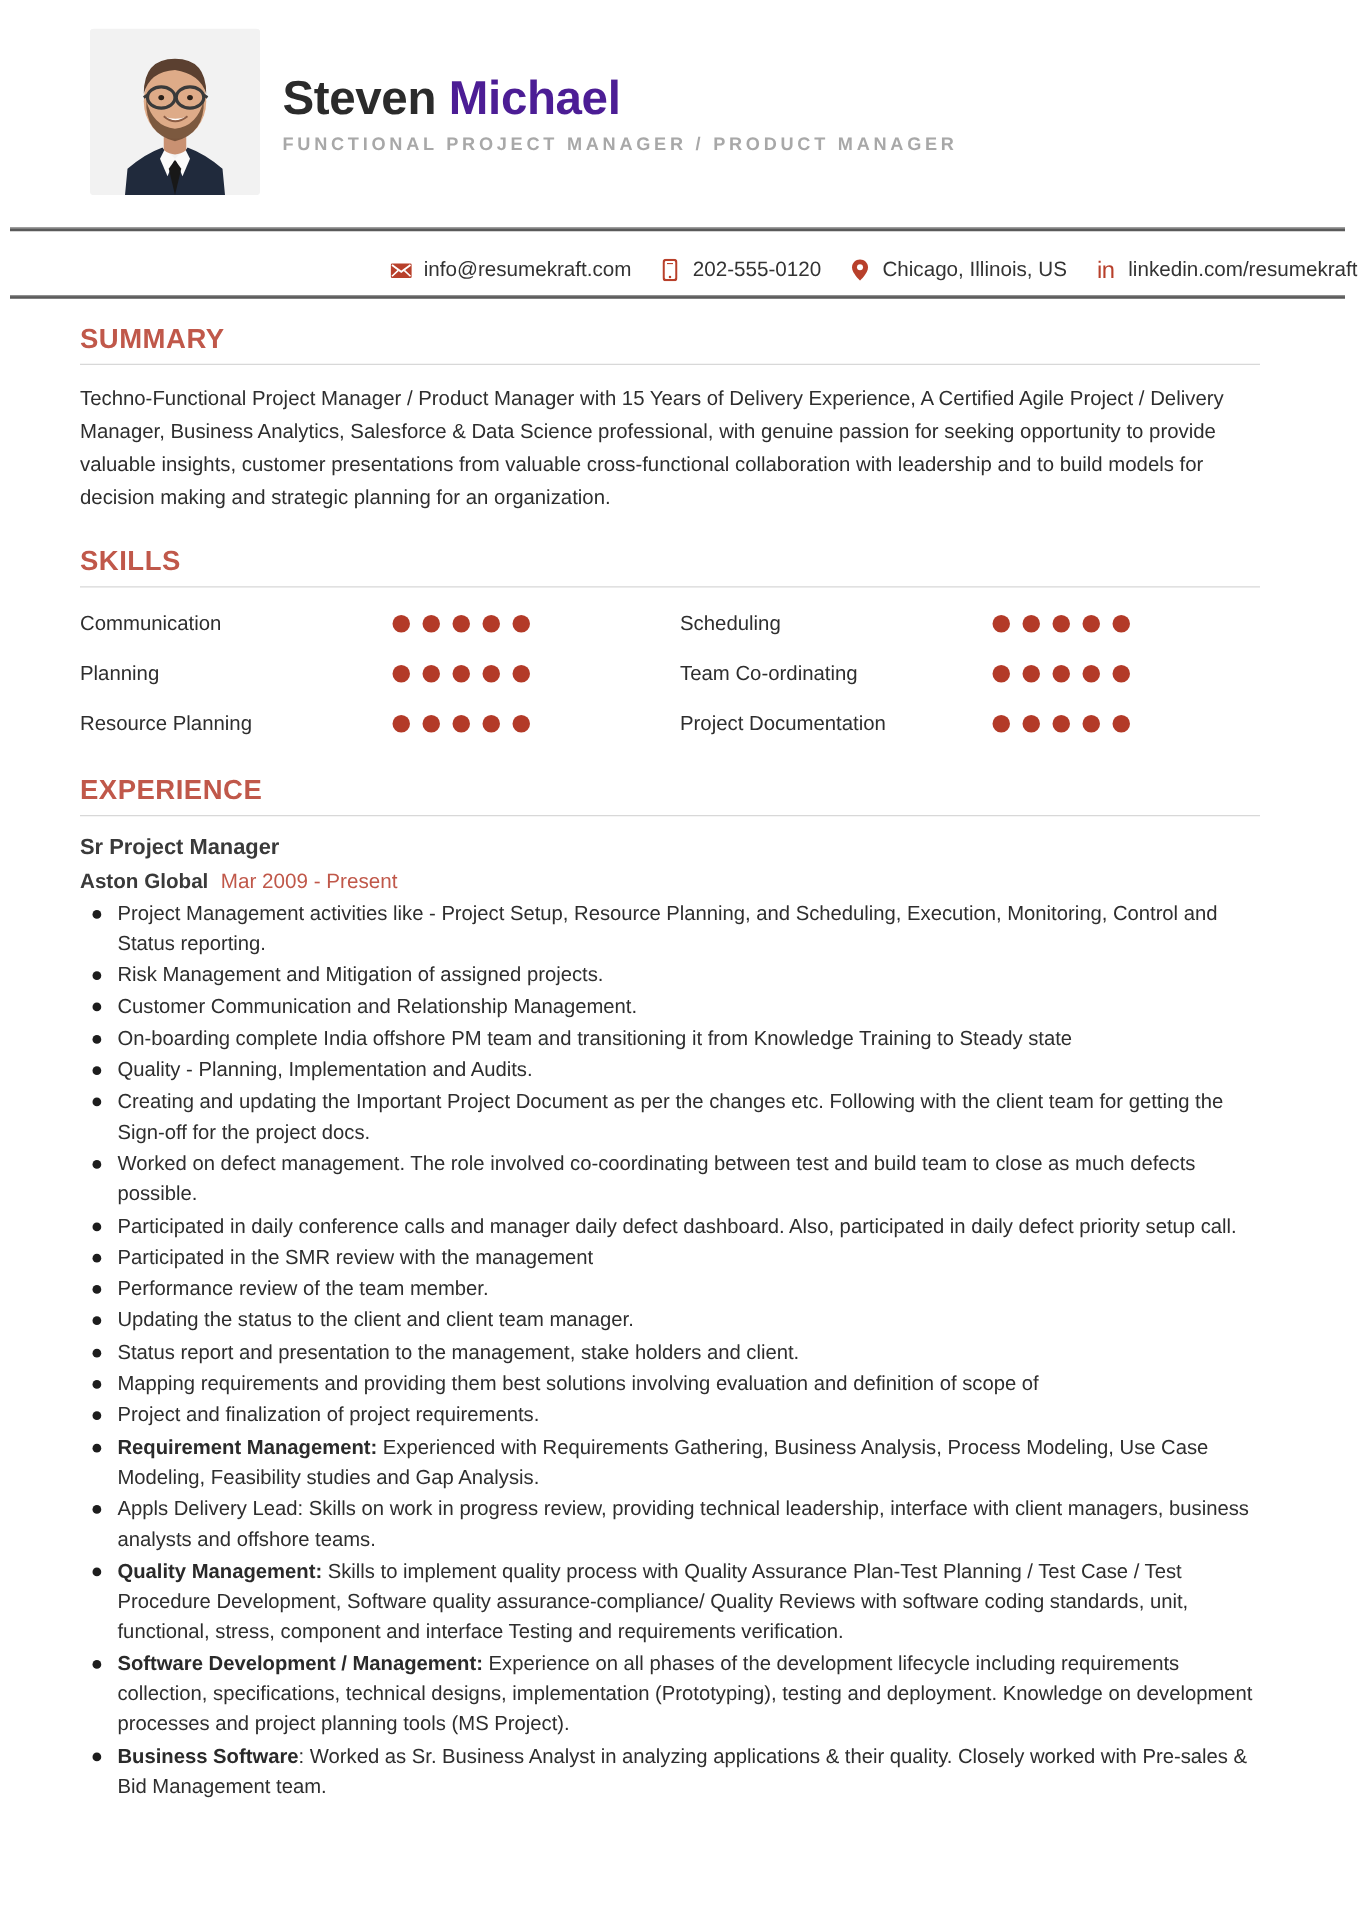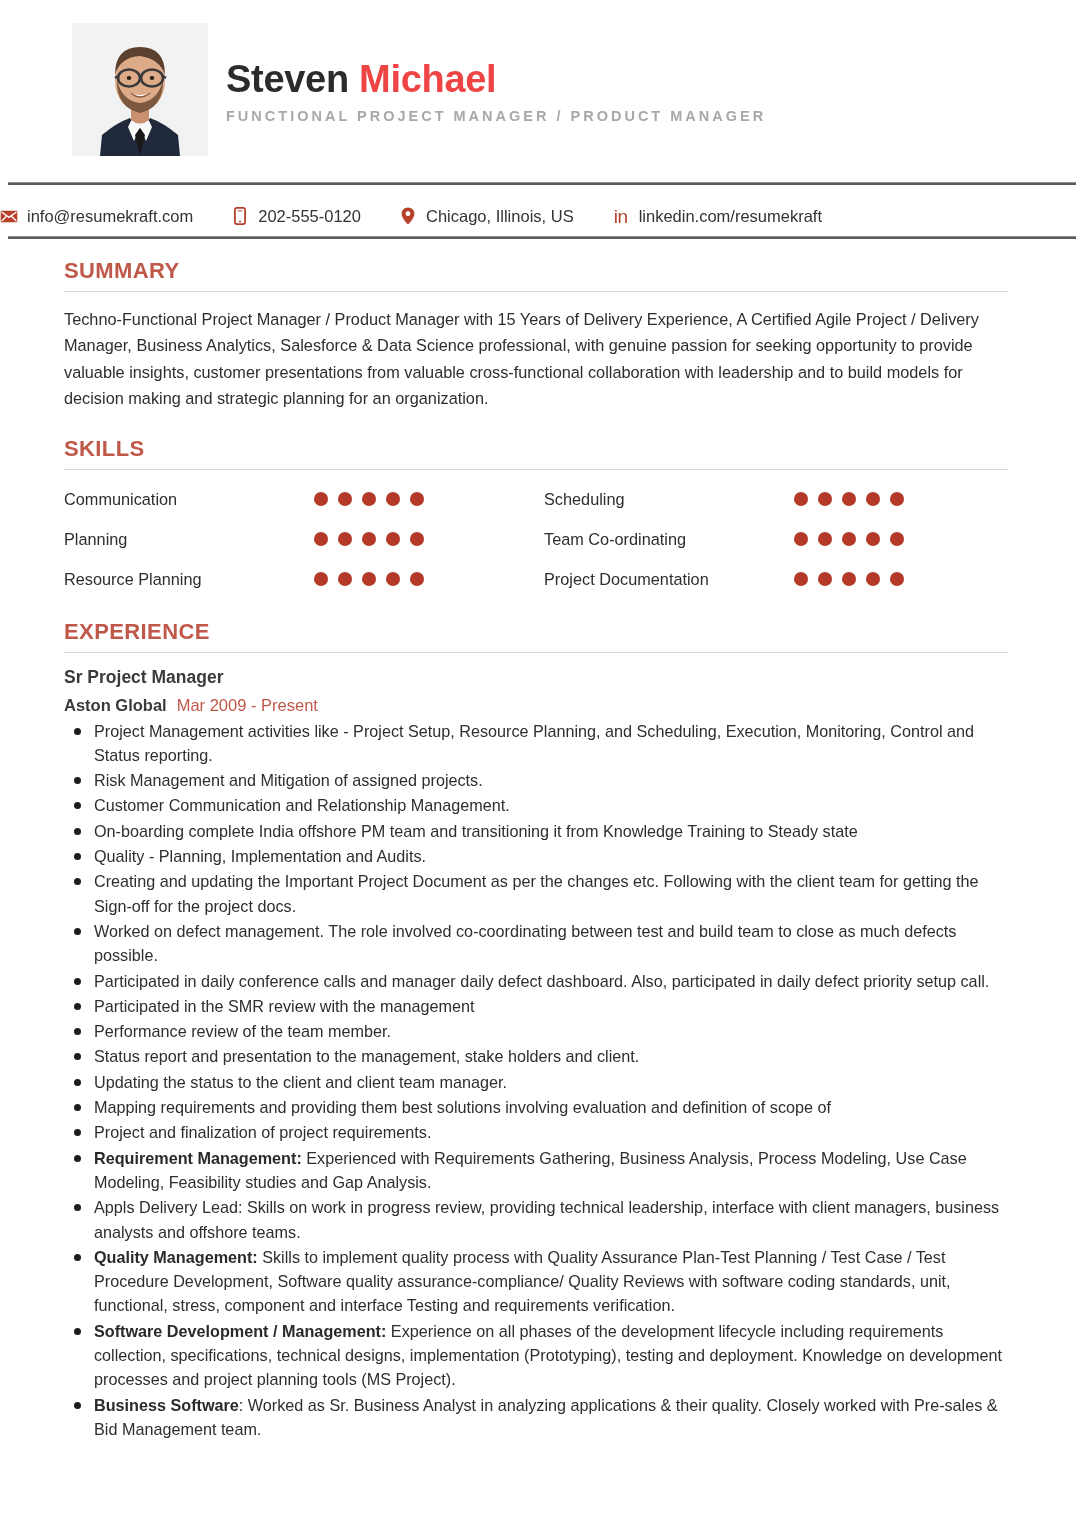--- a/index.html
+++ b/index.html
@@ -46,21 +46,21 @@
     padding-top: 4px;
   }
   .name-line {
     font-size: 38px;
     font-weight: 600;
     letter-spacing: -0.3px;
     line-height: 1.12;
     white-space: nowrap;
   }
   .name-first { color: #2b2b2b; }
-  .name-last  { color: #ef4444; text-align: center; }
+  .name-last  { color: #4c1d95; text-align: center; }
   .job-subtitle {
     margin-top: 7px;
     font-size: 14.5px;
     font-weight: 600;
     letter-spacing: 3.0px;
     color: #a8a8a8;
     white-space: nowrap;
   }
 
   
@@ -77,22 +77,22 @@
   .rule-bottom { top: 236px; }
 
   .contact-bar {
     position: absolute;
     top: 186px;
     left: 0;
     width: 1086px;
     height: 60px;
     display: flex;
     align-items: center;
-    justify-content: flex-start;
-    gap: 38px;
+    justify-content: flex-end;
+    gap: 22px;
   }
   .contact-item {
     display: flex;
     align-items: center;
     gap: 9px;
     font-size: 16.5px;
     color: #333333;
     white-space: nowrap;
   }
   .contact-item .ic {
@@ -391,22 +391,22 @@
               <li><span>Project Management activities like - Project Setup, Resource Planning, and Scheduling, Execution, Monitoring, Control and Status reporting.</span></li>
               <li><span>Risk Management and Mitigation of assigned projects.</span></li>
               <li><span>Customer Communication and Relationship Management.</span></li>
               <li><span>On-boarding complete India offshore PM team and transitioning it from Knowledge Training to Steady state</span></li>
               <li><span>Quality - Planning, Implementation and Audits.</span></li>
               <li><span>Creating and updating the Important Project Document as per the changes etc. Following with the client team for getting the Sign-off for the project docs.</span></li>
               <li><span>Worked on defect management. The role involved co-coordinating between test and build team to close as much defects possible.</span></li>
               <li><span>Participated in daily conference calls and manager daily defect dashboard. Also, participated in daily defect priority setup call.</span></li>
               <li><span>Participated in the SMR review with the management</span></li>
               <li><span>Performance review of the team member.</span></li>
+              <li><span>Updating the status to the client and client team manager.</span></li>
               <li><span>Status report and presentation to the management, stake holders and client.</span></li>
-              <li><span>Updating the status to the client and client team manager.</span></li>
               <li><span>Mapping requirements and providing them best solutions involving evaluation and   definition of scope of</span></li>
               <li><span>Project and finalization of project requirements.</span></li>
               <li><span class="lead">Requirement Management:</span><span> Experienced with Requirements Gathering, Business Analysis, Process Modeling, Use Case Modeling, Feasibility studies and Gap Analysis.</span></li>
               <li><span>Appls Delivery Lead: Skills on work in progress review, providing technical leadership, interface with client managers, business analysts and offshore teams.</span></li>
               <li><span class="lead">Quality Management:</span><span> Skills to implement quality process with Quality Assurance Plan-Test Planning / Test Case / Test Procedure Development, Software quality assurance-compliance/ Quality Reviews with software coding standards, unit, functional, stress, component and interface Testing and requirements verification.</span></li>
               <li><span class="lead">Software Development / Management:</span><span> Experience on all phases of the development lifecycle including requirements collection, specifications, technical designs, implementation (Prototyping), testing and deployment. Knowledge on development processes and project planning tools (MS Project).</span></li>
               <li><span class="lead">Business Software</span><span>: Worked as Sr. Business Analyst in analyzing applications &amp; their quality. Closely worked with Pre-sales &amp; Bid Management team.</span></li>
             </ul>
           </div>
         </div>

